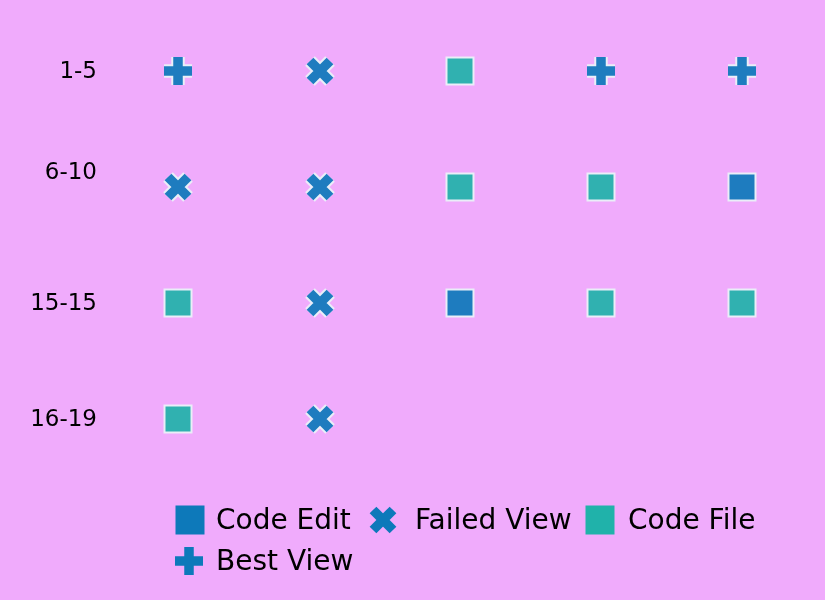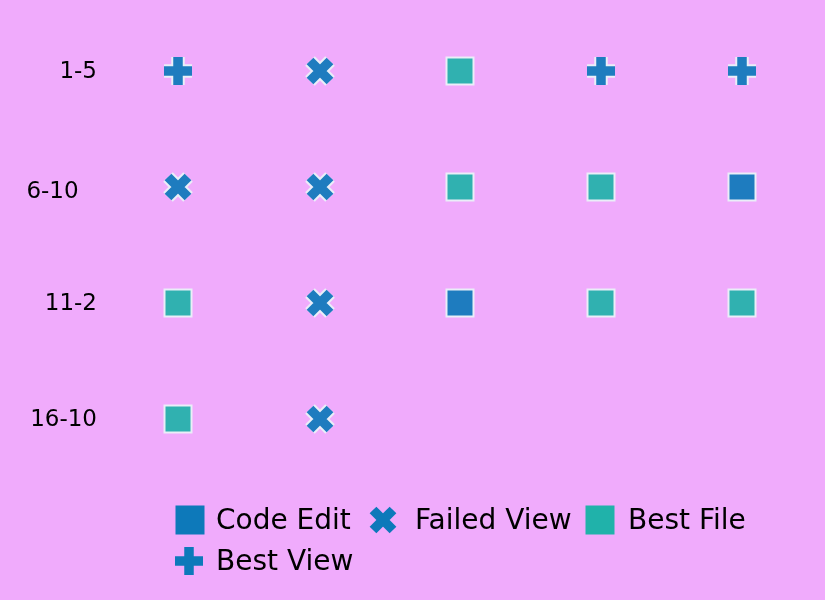--- a/index.html
+++ b/index.html
@@ -66,53 +66,53 @@
       </svg>
       <div class="mk-square marker chart-mk" style="background: rgb(32, 178, 170); left: 460px; top: 71px;"></div>
       <svg width="34" height="34" viewBox="0 0 34 34" class="marker chart-mk" style="left: 601px; top: 71px;">
         <path d="M17 3 L17 31 M3 17 L31 17" stroke="#eaf4f8" stroke-width="13.5" fill="none"></path>
         <path d="M17 3 L17 31 M3 17 L31 17" stroke="#0d79ba" stroke-width="9.5" fill="none"></path>
       </svg>
       <svg width="34" height="34" viewBox="0 0 34 34" class="marker chart-mk" style="left: 742px; top: 71px;">
         <path d="M17 3 L17 31 M3 17 L31 17" stroke="#eaf4f8" stroke-width="13.5" fill="none"></path>
         <path d="M17 3 L17 31 M3 17 L31 17" stroke="#0d79ba" stroke-width="9.5" fill="none"></path>
       </svg>
-      <div class="row-label" style="top: 191px; text-align: center;">6-10</div>
+      <div class="row-label" style="top: 172px;">6-10</div>
       <svg width="31" height="31" viewBox="0 0 31 31" class="marker chart-mk" style="left: 178px; top: 187px;">
         <path d="M5.5 5.5 L25.5 25.5 M25.5 5.5 L5.5 25.5" stroke="#eaf4f8" stroke-width="13.5" fill="none"></path>
         <path d="M5.5 5.5 L25.5 25.5 M25.5 5.5 L5.5 25.5" stroke="#0d79ba" stroke-width="9.5" fill="none"></path>
       </svg>
       <svg width="31" height="31" viewBox="0 0 31 31" class="marker chart-mk" style="left: 320px; top: 187px;">
         <path d="M5.5 5.5 L25.5 25.5 M25.5 5.5 L5.5 25.5" stroke="#eaf4f8" stroke-width="13.5" fill="none"></path>
         <path d="M5.5 5.5 L25.5 25.5 M25.5 5.5 L5.5 25.5" stroke="#0d79ba" stroke-width="9.5" fill="none"></path>
       </svg>
       <div class="mk-square marker chart-mk" style="background: rgb(32, 178, 170); left: 460px; top: 187px;"></div>
       <div class="mk-square marker chart-mk" style="background: rgb(32, 178, 170); left: 601px; top: 187px;"></div>
       <div class="mk-square marker chart-mk" style="background: rgb(13, 121, 186); left: 742px; top: 187px;"></div>
-      <div class="row-label" style="top: 303px;">11-2</div>
+      <div class="row-label" style="top: 303px;">15-15</div>
       <div class="mk-square marker chart-mk" style="background: rgb(32, 178, 170); left: 178px; top: 303px;"></div>
       <svg width="31" height="31" viewBox="0 0 31 31" class="marker chart-mk" style="left: 320px; top: 303px;">
         <path d="M5.5 5.5 L25.5 25.5 M25.5 5.5 L5.5 25.5" stroke="#eaf4f8" stroke-width="13.5" fill="none"></path>
         <path d="M5.5 5.5 L25.5 25.5 M25.5 5.5 L5.5 25.5" stroke="#0d79ba" stroke-width="9.5" fill="none"></path>
       </svg>
       <div class="mk-square marker chart-mk" style="background: rgb(13, 121, 186); left: 460px; top: 303px;"></div>
       <div class="mk-square marker chart-mk" style="background: rgb(32, 178, 170); left: 601px; top: 303px;"></div>
       <div class="mk-square marker chart-mk" style="background: rgb(32, 178, 170); left: 742px; top: 303px;"></div>
-      <div class="row-label" style="top: 419px;">16-10</div>
+      <div class="row-label" style="top: 419px;">16-19</div>
       <div class="mk-square marker chart-mk" style="background: rgb(32, 178, 170); left: 178px; top: 419px;"></div>
       <svg width="31" height="31" viewBox="0 0 31 31" class="marker chart-mk" style="left: 320px; top: 419px;">
         <path d="M5.5 5.5 L25.5 25.5 M25.5 5.5 L5.5 25.5" stroke="#eaf4f8" stroke-width="13.5" fill="none"></path>
         <path d="M5.5 5.5 L25.5 25.5 M25.5 5.5 L5.5 25.5" stroke="#0d79ba" stroke-width="9.5" fill="none"></path>
       </svg>
       <div class="mk-square lg marker" style="background: rgb(13, 121, 186); left: 190px; top: 520px;"></div>
       <div class="legend-label" style="left: 216px; top: 520px;">Code Edit</div>
       <svg width="31" height="31" viewBox="0 0 31 31" class="marker" style="left: 383px; top: 520px;">
         <path d="M5.5 5.5 L25.5 25.5 M25.5 5.5 L5.5 25.5" stroke="#0d79ba" stroke-width="9.5" fill="none"></path>
       </svg>
       <div class="legend-label" style="left: 415px; top: 520px;">Failed View</div>
       <div class="mk-square lg marker" style="background: rgb(32, 178, 170); left: 600px; top: 520px;"></div>
-      <div class="legend-label" style="left: 628px; top: 520px;">Best File</div>
+      <div class="legend-label" style="left: 628px; top: 520px;">Code File</div>
       <svg width="34" height="34" viewBox="0 0 34 34" class="marker" style="left: 189px; top: 561px;">
         <path d="M17 3 L17 31 M3 17 L31 17" stroke="#0d79ba" stroke-width="9.5" fill="none"></path>
       </svg>
       <div class="legend-label" style="left: 216px; top: 561px;">Best View</div>
     </div>
 </div>
 
 </body></html>

